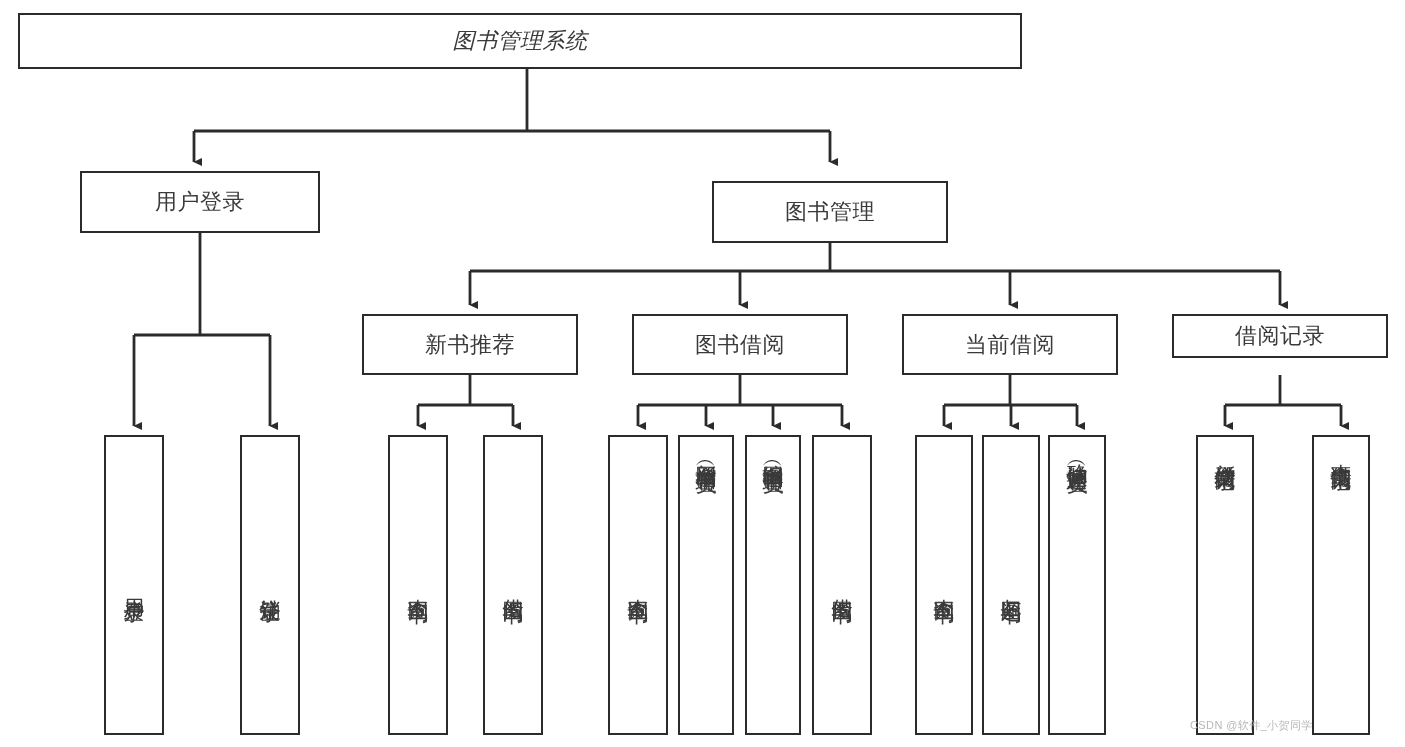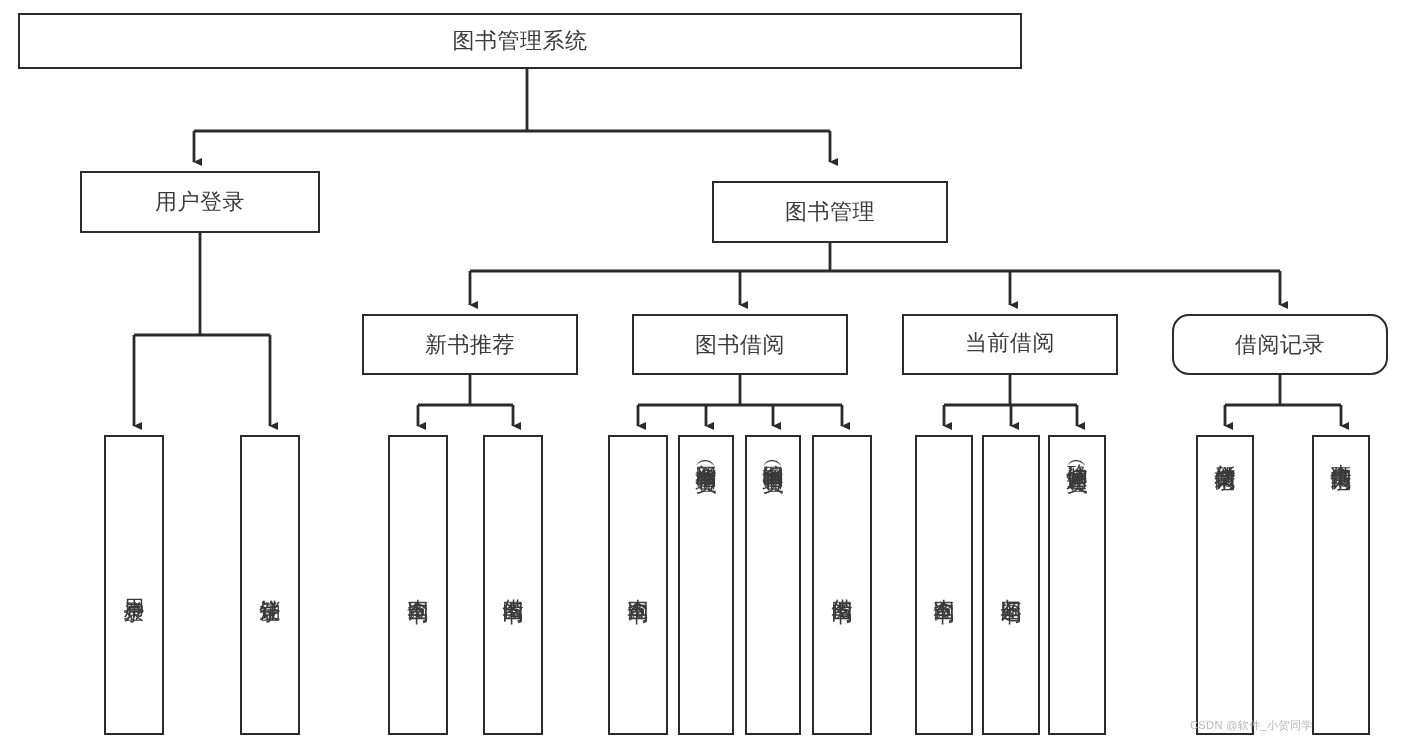--- a/index.html
+++ b/index.html
@@ -37,21 +37,21 @@
     z-index: 2;
   }
   .node-label {
     color: #3a3a3a;
     font-size: 22px;
     line-height: 1.18;
     letter-spacing: 0.5px;
     text-align: center;
     white-space: nowrap;
   }
-  .node.root .node-label { font-size: 22px; }
+  .node.root .node-label { font-size: 22px; font-style: italic; }
   .node.level2 .node-label { font-size: 22px; }
   .node.level3 .node-label { font-size: 22px; }
   
   .node.leaf {
     align-items: flex-start;
     padding-top: 10px;
   }
   .node.leaf .node-label {
     writing-mode: vertical-rl;
     text-orientation: upright;
@@ -141,24 +141,24 @@
   <div class="node level2" id="node-l2-1" style="left: 712px; top: 181px; width: 236px; height: 62px;">
     <span class="node-label">图书管理</span>
   </div>
 
   <div class="node level3" id="node-l3-0" style="left: 362px; top: 314px; width: 216px; height: 61px;">
     <span class="node-label">新书推荐</span>
   </div>
   <div class="node level3" id="node-l3-1" style="left: 632px; top: 314px; width: 216px; height: 61px;">
     <span class="node-label">图书借阅</span>
   </div>
-  <div class="node level3" id="node-l3-2" style="left: 902px; top: 314px; width: 216px; height: 61px; font-family: Liberation Mono, monospace;">
+  <div class="node level3" id="node-l3-2" style="left: 902px; top: 314px; width: 216px; height: 61px;">
     <span class="node-label">当前借阅</span>
   </div>
-  <div class="node level3" id="node-l3-3" style="left: 1172px; top: 314px; width: 216px; height: 61px; border-radius: 17px;">
+  <div class="node level3" id="node-l3-3" style="left: 1172px; top: 314px; width: 216px; height: 44px;">
     <span class="node-label">借阅记录</span>
   </div>
 
   <div class="node leaf center-text" id="node-leaf-0" style="left: 104px; top: 435px; width: 60px; height: 300px;">
     <span class="node-label">用户登录</span>
   </div>
   <div class="node leaf center-text" id="node-leaf-1" style="left: 240px; top: 435px; width: 60px; height: 300px;">
     <span class="node-label">注销登录</span>
   </div>
   <div class="node leaf center-text" id="node-leaf-2" style="left: 388px; top: 435px; width: 60px; height: 300px;">

